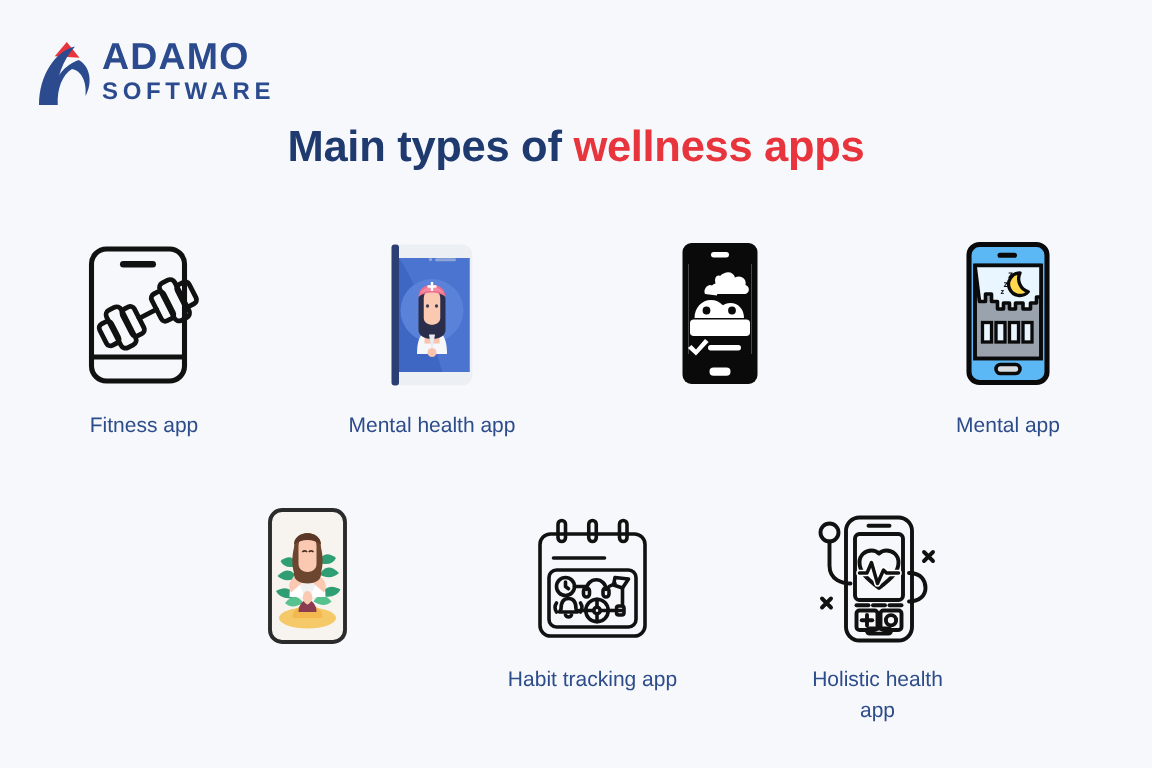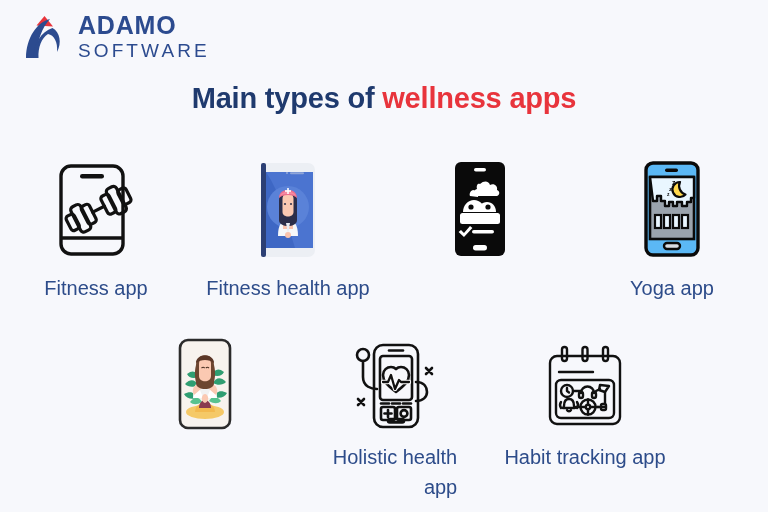--- a/index.html
+++ b/index.html
@@ -5,25 +5,25 @@
   html,body{margin:0;padding:0;}
   body{
     width:768px;height:512px;overflow:hidden;
     background:#f7f8fc;
     font-family:"Liberation Sans","DejaVu Sans",sans-serif;
     -webkit-font-smoothing:antialiased;
   }
   .page{position:relative;width:768px;height:512px;}
 
   
-  .logo{position:absolute;left:20px;top:12px;display:flex;align-items:center;gap:10px;}
+  .logo{position:absolute;left:20px;top:24px;display:flex;align-items:center;}
   .logo-mark{width:48px;height:48px;position:relative;flex:0 0 auto;}
   .logo-text{display:flex;flex-direction:column;line-height:1;}
   .logo-top{font-size:25px;font-weight:800;letter-spacing:.8px;color:#2c4b8f;}
-  .logo-bot{font-size:19px;font-weight:400;letter-spacing:3.1px;color:#2c4b8f;margin-top:3px;}
+  .logo-bot{font-size:16px;font-weight:700;letter-spacing:3.1px;color:#2c4b8f;margin-top:3px;}
 
   
   .title{
     position:absolute;left:0;right:0;top:82px;text-align:center;
     font-size:29px;font-weight:800;letter-spacing:-.2px;
   }
   .t-blue{color:#1f3a6e;}
   .t-red{color:#e8343c;}
 
   
@@ -32,22 +32,22 @@
   .row2{left:110px;top:332px;width:570px;}
 
   .cell{display:flex;flex-direction:column;align-items:center;}
   .row1 .cell{width:192px;}
   .row2 .cell{width:190px;}
 
   .art{height:105px;display:flex;align-items:flex-end;justify-content:center;}
   .row2 .art{height:98px;}
 
   .caption{
-    margin-top:13px;text-align:right;color:#2d4c8a;
-    font-size:20px;line-height:1.52;font-weight:400;
+    margin-top:13px;text-align:center;color:#2d4c8a;
+    font-size:14px;line-height:1.52;font-weight:400;
   }
   .row2 .caption{margin-top:12px;}
 </style>
 </head>
 <body>
 
 <div class="page">
 
   <div class="logo">
     <div class="logo-mark">
@@ -110,21 +110,21 @@
           <path d="M22 38 C22 27, 40 27, 40 38 C36 34, 26 34, 22 38 Z" fill="#ee6f8d"></path>
           <path d="M23 36 C25 30, 37 30, 39 36 C35 33, 27 33, 23 36 Z" fill="#f58ba3"></path>
           <rect x="30.2" y="28" width="1.6" height="6" fill="#fff"></rect>
           <rect x="28" y="30.2" width="6" height="1.6" fill="#fff"></rect>
           <circle cx="28" cy="44" r="1.1" fill="#3b3a52"></circle>
           <circle cx="34" cy="44" r="1.1" fill="#3b3a52"></circle>
           <path d="M29 63 L31 74 L33 63 Z" fill="#e7ebf2"></path>
           <circle cx="31" cy="75" r="3" fill="#f9c3ae"></circle>
         </svg>
       </div>
-      <div class="caption">Fitness health app</div>
+      <div class="caption">Mental health app</div>
     </div>
 
     <div class="cell">
       <div class="art">
         <svg width="62" height="100" viewBox="0 0 62 100">
           <rect x="6" y="2" width="50" height="94" rx="6" fill="#0a0a0a"></rect>
           <rect x="10" y="16" width="42" height="60" fill="#fff"></rect>
           <rect x="10" y="16" width="42" height="60" fill="#0a0a0a"></rect>
           <rect x="25" y="8" width="12" height="3.6" rx="1.8" fill="#fff"></rect>
           <rect x="24" y="85" width="14" height="5.5" rx="2.7" fill="#fff"></rect>
@@ -161,21 +161,21 @@
             <text x="26" y="36" font-size="5">z</text>
           </g>
           <g fill="#e9f6ff" stroke="#0a0a0a" stroke-width="2.2">
             <rect x="14" y="55" width="6" height="13"></rect>
             <rect x="23" y="55" width="6" height="13"></rect>
             <rect x="32" y="55" width="6" height="13"></rect>
             <rect x="41" y="55" width="6" height="13"></rect>
           </g>
         </svg>
       </div>
-      <div class="caption">Yoga app</div>
+      <div class="caption">Mental app</div>
     </div>
   </div>
 
   <div class="row row2">
 
     <div class="cell">
       <div class="art">
         <svg width="56" height="92" viewBox="0 0 56 92">
           <rect x="3" y="2" width="50" height="88" rx="8" fill="#f7f3ee" stroke="#2b2b2b" stroke-width="2.6"></rect>
           <g fill="#2f9e72">
@@ -204,51 +204,20 @@
           <g fill="#6d4630">
             <path d="M19 27 c-2 8-1 15 1 20 l3-1 c-2-6-3-12-2-19 Z"></path>
             <path d="M37 27 c2 8 1 15-1 20 l-3-1 c2-6 3-12 2-19 Z"></path>
           </g>
           <g stroke="#4a3022" stroke-width="1.1" fill="none">
             <path d="M24.5 30 q1.6 -1.4 3.2 0"></path>
             <path d="M28.8 30 q1.6 -1.4 3.2 0"></path>
           </g>
         </svg>
       </div>
-    </div>
-
-    <div class="cell">
-      <div class="art">
-        <svg width="94" height="88" viewBox="0 0 94 88">
-          <g fill="none" stroke="#111" stroke-width="2.6" stroke-linecap="round" stroke-linejoin="round">
-            <circle cx="15" cy="13" r="6"></circle>
-            <path d="M15 19 v16 c0 10 9 12 14 12"></path>
-            <path d="M68 40 c9 0 11 6 11 10 c0 5-4 9-11 9"></path>
-            <rect x="26" y="3" width="44" height="82" rx="9"></rect>
-            <rect x="32" y="14" width="32" height="44" rx="3"></rect>
-            <line x1="41" y1="8.5" x2="55" y2="8.5"></line>
-            <rect x="40" y="77" width="16" height="3.4" rx="1.7"></rect>
-            <path d="M48 50 c-9-7-13-11-13-17 c0-5 4-8 8-8 c3 0 5 2 5 2 c0 0 2-2 5-2 c4 0 8 3 8 8 c0 6-4 10-13 17 Z"></path>
-            <line x1="33" y1="61.5" x2="41" y2="61.5"></line>
-            <line x1="44" y1="61.5" x2="52" y2="61.5"></line>
-            <line x1="55" y1="61.5" x2="63" y2="61.5"></line>
-            <rect x="33" y="65" width="14" height="13" rx="2"></rect>
-            <rect x="49" y="65" width="14" height="13" rx="2"></rect>
-            <line x1="40" y1="68" x2="40" y2="75"></line>
-            <line x1="36.5" y1="71.5" x2="43.5" y2="71.5"></line>
-            <circle cx="56" cy="71.5" r="3.4"></circle>
-            <path d="M78 26 l6 6 M84 26 l-6 6"></path>
-            <path d="M10 57 l6 6 M16 57 l-6 6"></path>
-          </g>
-          <path d="M35 40 h5 l3 -7 l4 14 l4 -9 l2 2 h8" fill="none" stroke="#fff" stroke-width="4.4" stroke-linecap="round" stroke-linejoin="round"></path>
-          <path d="M35 40 h5 l3 -7 l4 14 l4 -9 l2 2 h8" fill="none" stroke="#111" stroke-width="2.3" stroke-linecap="round" stroke-linejoin="round"></path>
-        </svg>
-      </div>
-      <div class="caption" style="white-space:pre-line;">Holistic health
-app</div>
     </div>
 
     <div class="cell">
       <div class="art">
         <svg width="80" height="86" viewBox="0 0 80 86">
           <g fill="none" stroke="#111" stroke-width="2.4" stroke-linecap="round" stroke-linejoin="round">
             <rect x="5" y="12" width="70" height="68" rx="7"></rect>
             <line x1="14" y1="28" x2="48" y2="28"></line>
             <rect x="11" y="36" width="58" height="38" rx="5"></rect>
             <rect x="17" y="3" width="5" height="14" rx="2.5"></rect>
@@ -275,15 +244,46 @@
             <line x1="43" y1="55.5" x2="43" y2="60.8"></line>
             <line x1="43" y1="65.2" x2="43" y2="70.5"></line>
             <line x1="35.5" y1="63" x2="40.8" y2="63"></line>
             <line x1="45.2" y1="63" x2="50.5" y2="63"></line>
             <line x1="51" y1="63" x2="53" y2="63"></line>
           </g>
         </svg>
       </div>
       <div class="caption" style="white-space:pre-line;">Habit tracking app</div>
     </div>
+
+    <div class="cell">
+      <div class="art">
+        <svg width="94" height="88" viewBox="0 0 94 88">
+          <g fill="none" stroke="#111" stroke-width="2.6" stroke-linecap="round" stroke-linejoin="round">
+            <circle cx="15" cy="13" r="6"></circle>
+            <path d="M15 19 v16 c0 10 9 12 14 12"></path>
+            <path d="M68 40 c9 0 11 6 11 10 c0 5-4 9-11 9"></path>
+            <rect x="26" y="3" width="44" height="82" rx="9"></rect>
+            <rect x="32" y="14" width="32" height="44" rx="3"></rect>
+            <line x1="41" y1="8.5" x2="55" y2="8.5"></line>
+            <rect x="40" y="77" width="16" height="3.4" rx="1.7"></rect>
+            <path d="M48 50 c-9-7-13-11-13-17 c0-5 4-8 8-8 c3 0 5 2 5 2 c0 0 2-2 5-2 c4 0 8 3 8 8 c0 6-4 10-13 17 Z"></path>
+            <line x1="33" y1="61.5" x2="41" y2="61.5"></line>
+            <line x1="44" y1="61.5" x2="52" y2="61.5"></line>
+            <line x1="55" y1="61.5" x2="63" y2="61.5"></line>
+            <rect x="33" y="65" width="14" height="13" rx="2"></rect>
+            <rect x="49" y="65" width="14" height="13" rx="2"></rect>
+            <line x1="40" y1="68" x2="40" y2="75"></line>
+            <line x1="36.5" y1="71.5" x2="43.5" y2="71.5"></line>
+            <circle cx="56" cy="71.5" r="3.4"></circle>
+            <path d="M78 26 l6 6 M84 26 l-6 6"></path>
+            <path d="M10 57 l6 6 M16 57 l-6 6"></path>
+          </g>
+          <path d="M35 40 h5 l3 -7 l4 14 l4 -9 l2 2 h8" fill="none" stroke="#fff" stroke-width="4.4" stroke-linecap="round" stroke-linejoin="round"></path>
+          <path d="M35 40 h5 l3 -7 l4 14 l4 -9 l2 2 h8" fill="none" stroke="#111" stroke-width="2.3" stroke-linecap="round" stroke-linejoin="round"></path>
+        </svg>
+      </div>
+      <div class="caption" style="white-space:pre-line;">Holistic health
+app</div>
+    </div>
   </div>
 
 </div>
 
 </body></html>

